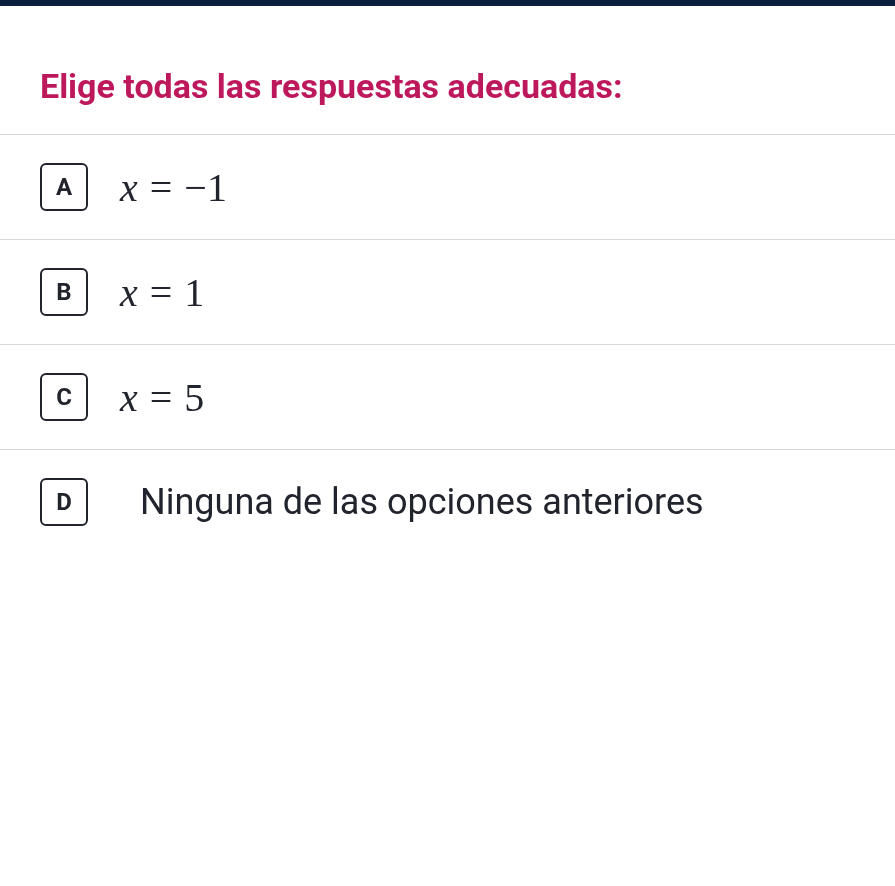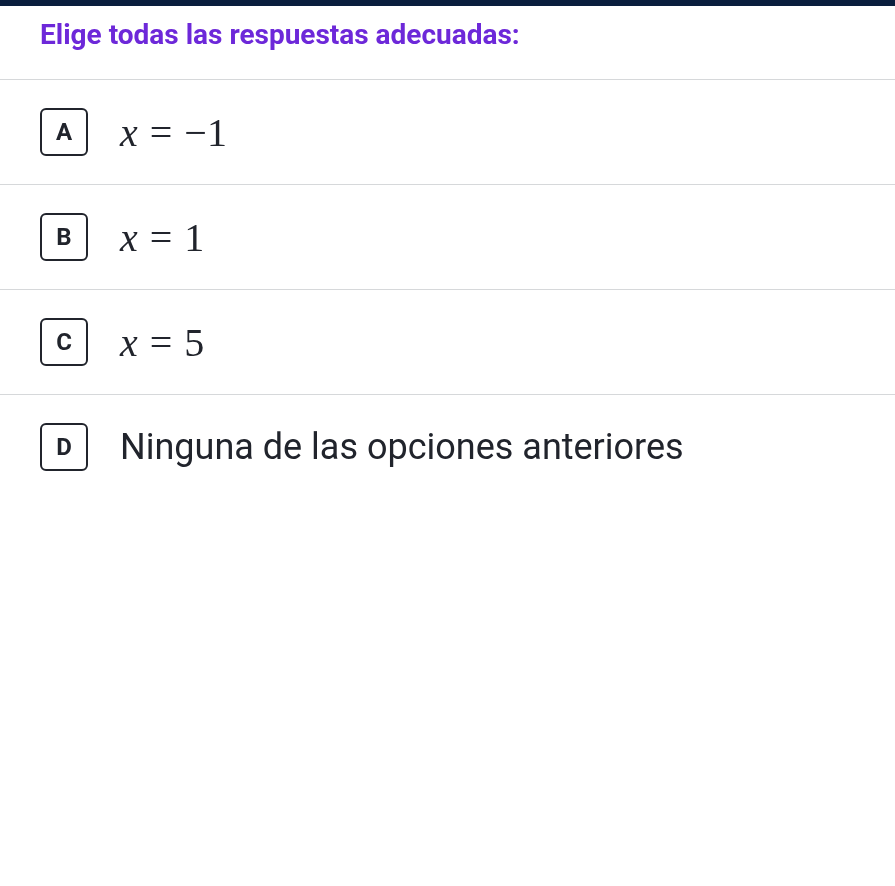--- a/index.html
+++ b/index.html
@@ -40,23 +40,24 @@
       font-family: "Times New Roman", Georgia, serif;
       font-style: italic;
       font-size: 38px;
     }
     
     .instruction-section {
       padding: 12px 40px 28px 40px;
     }
     
     .instruction-text {
-      font-size: 28px;
+      font-size: 34px;
       font-weight: 700;
-      color: #6d28d9;
+      color: #be185d;
+      margin-top: 48px;
     }
     
     .options-list {
       border-top: 1px solid #d6d8da;
     }
     
     .option-row {
       display: flex;
       align-items: center;
       padding: 28px 40px;
@@ -103,20 +104,21 @@
     }
     
     .math-num {
       font-size: 40px;
       font-style: normal;
     }
     
     .text-option {
       font-size: 36px;
       color: #21242c;
+      margin-left: 20px;
     }
     
     .option-row:last-child {
       border-bottom: none;
     }
   </style>
 </head>
 <body>
 
 <div class="top-bar"></div>

